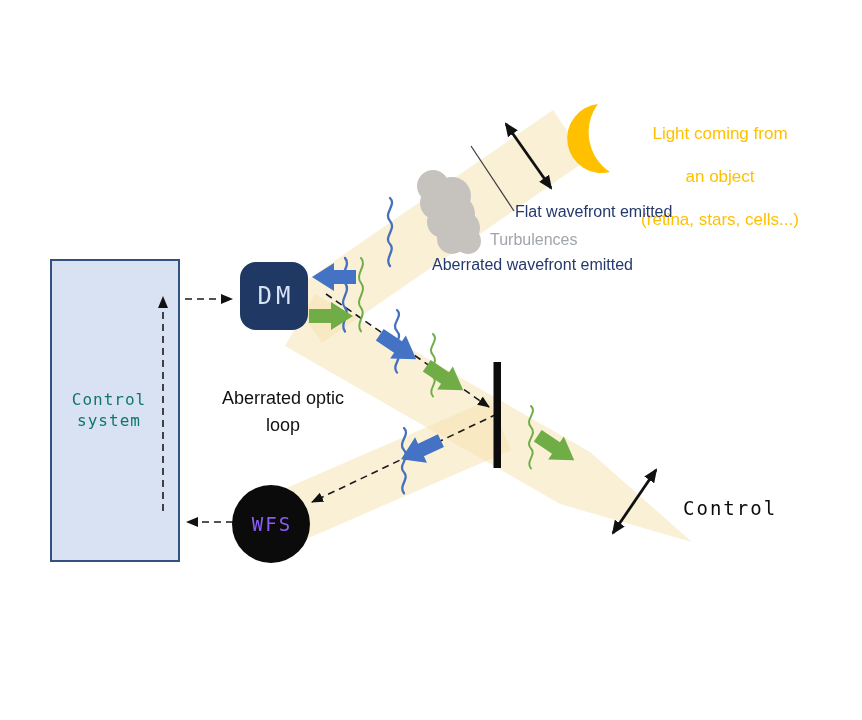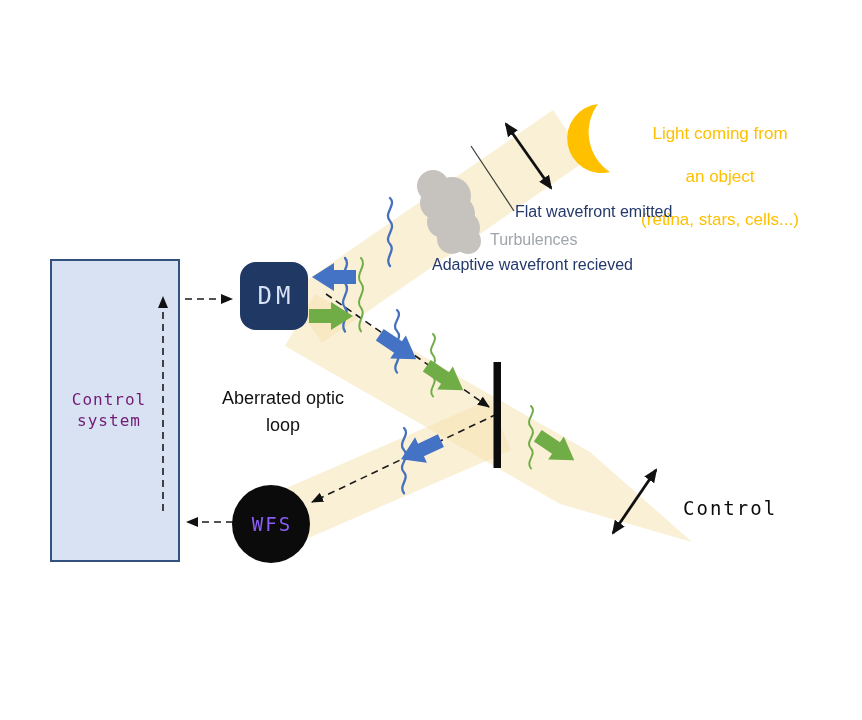--- a/index.html
+++ b/index.html
@@ -12,21 +12,21 @@
   .techy{font-family:"DejaVu Sans Mono",monospace;letter-spacing:1px;}
 
   
   .control-box{
     position:absolute;left:50px;top:259px;width:130px;height:303px;
     background:var(--control-box-fill,#D9E2F2);
     border:2px solid var(--control-box-border,#33517E);
     box-sizing:border-box;display:flex;align-items:center;justify-content:center;
   }
   .control-box .txt{
-    width:95px;text-align:center;font-size:16px;line-height:1.3;color:#701a75;
+    width:95px;text-align:center;font-size:16px;line-height:1.3;color:#0f766e;
     margin-left:-12px;
   }
   .dm-box{
     position:absolute;left:240px;top:262px;width:68px;height:68px;
     background:var(--dm-box,#1F3864);
     display:flex;align-items:center;justify-content:center;
     color:#D8E2F4;font-size:24px;letter-spacing:4px;text-indent:4px;border-radius:16px;
   }
   .wfs-circle{
     position:absolute;left:232px;top:485px;width:78px;height:78px;border-radius:50%;
@@ -131,17 +131,17 @@
   <div class="dm-box techy">DM</div>
   <div class="wfs-circle techy">WFS</div>
 
   <div class="label title">
     <span>Light coming from</span>
     <span>an object</span>
     <span>(retina, stars, cells...)</span>
   </div>
   <div class="label flat-label">Flat wavefront emitted</div>
   <div class="label turb-label">Turbulences</div>
-  <div class="label aber-label">Adaptive wavefront recieved</div>
+  <div class="label aber-label">Aberrated wavefront emitted</div>
   <div class="label loop-label">Aberrated optic loop</div>
   <div class="label cam-label techy">Control</div>
 
 </div>
 
 </body></html>

